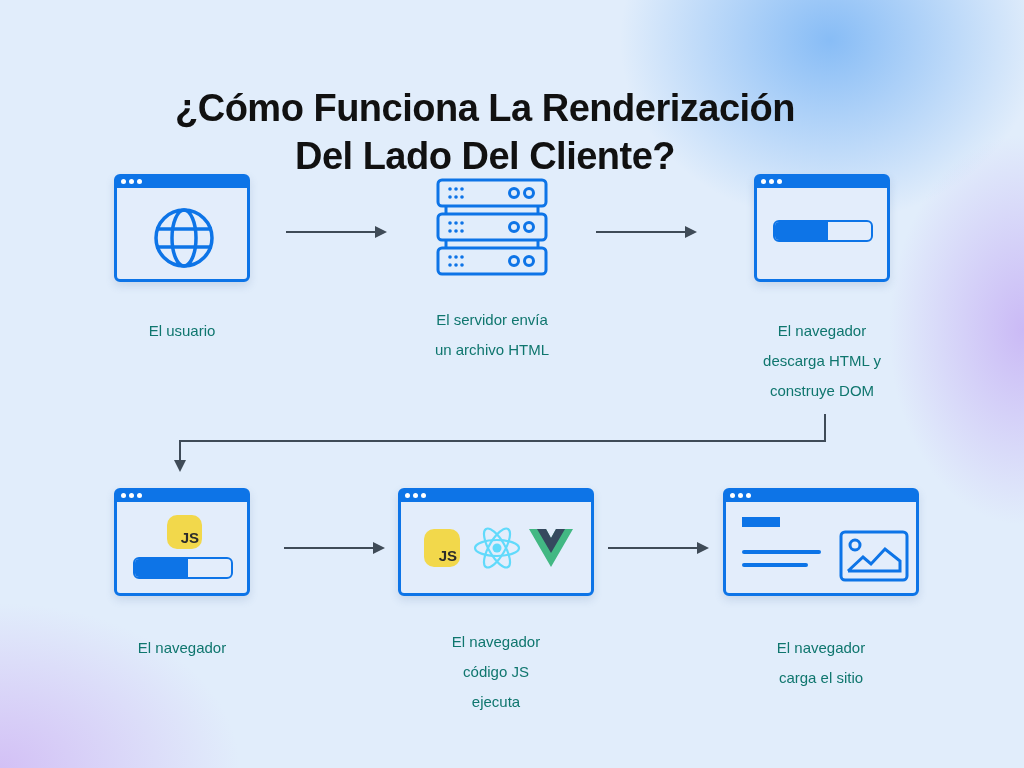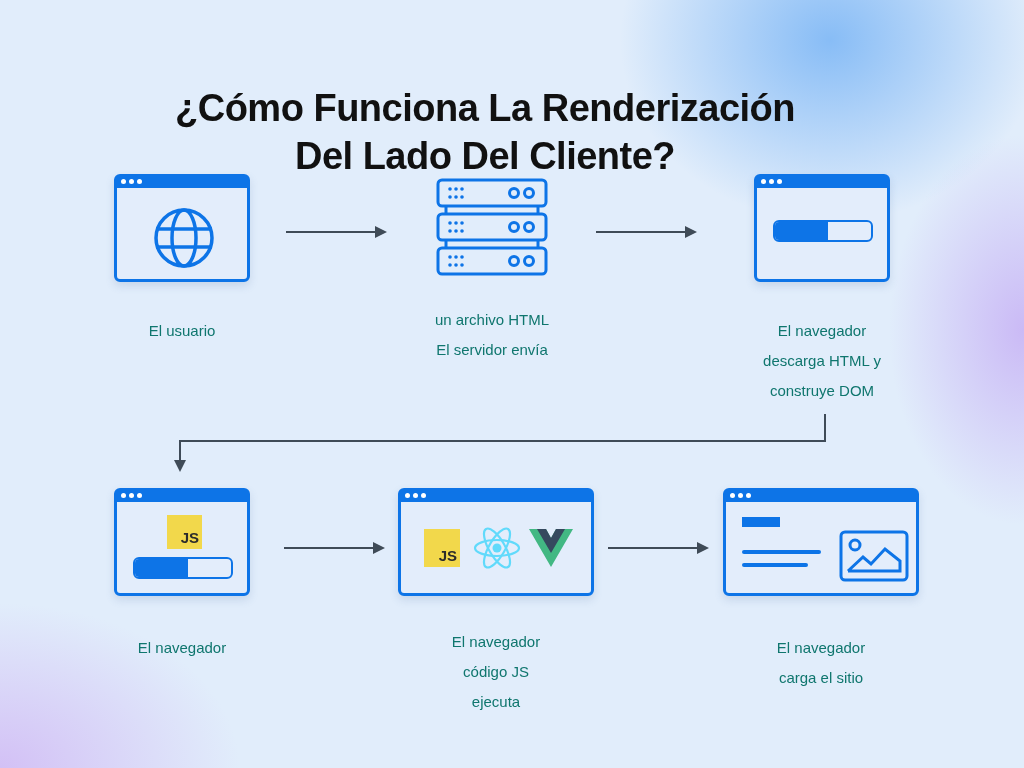--- a/index.html
+++ b/index.html
@@ -36,21 +36,21 @@
   .win .dots { position:absolute; left:4px; top:2px; display:flex; gap:3px; }
   .win .dots span { width:5px; height:5px; border-radius:50%; background:#fff; display:block; }
   .progress {
     position:absolute; box-sizing:border-box; height:22px;
     border:2.5px solid #0d74e7; border-radius:6px; overflow:hidden; background:#e3edfb;
   }
   .progress .fill { position:absolute; left:0; top:0; bottom:0; background:#0d74e7; }
   .js {
     position:absolute; background:#f2d84b; color:#2b2b2b; font-weight:bold;
     font-size:15px; display:flex; align-items:flex-end; justify-content:flex-end;
-    padding:0 3px 3px 0; box-sizing:border-box;
+    padding:0 3px 3px 0; box-sizing:border-box;border-radius:10px;
   }
   .arrow { position:absolute; }
 </style>
 </head>
 <body>
 
 <div class="bg"></div>
 
 <div class="title">
   <div>¿Cómo Funciona La Renderización</div>
@@ -133,22 +133,22 @@
     </div>
   <div class="progress" style="left:16px; top:43px; width:100px;">
     <div class="fill" style="width:55%;"></div>
   </div>
 </div>
 
 <div class="caption" style="left:82px; width:200px; top:316px;">
   <div>El usuario</div>
 </div>
 <div class="caption" style="left:392px; width:200px; top:305px;">
+  <div>El servidor envía</div>
   <div>un archivo HTML</div>
-  <div>El servidor envía</div>
 </div>
 <div class="caption" style="left:722px; width:200px; top:316px;">
   <div>El navegador</div>
   <div>descarga HTML y</div>
   <div>construye DOM</div>
 </div>
 
 <svg class="arrow" style="left:170px; top:414px;" width="660" height="60" viewBox="0 0 660 60">
   <polyline points="655,0 655,27 10,27 10,48" fill="none" stroke="#3f4b57" stroke-width="2"></polyline>
   <polygon points="4,46 16,46 10,58" fill="#3f4b57"></polygon>

